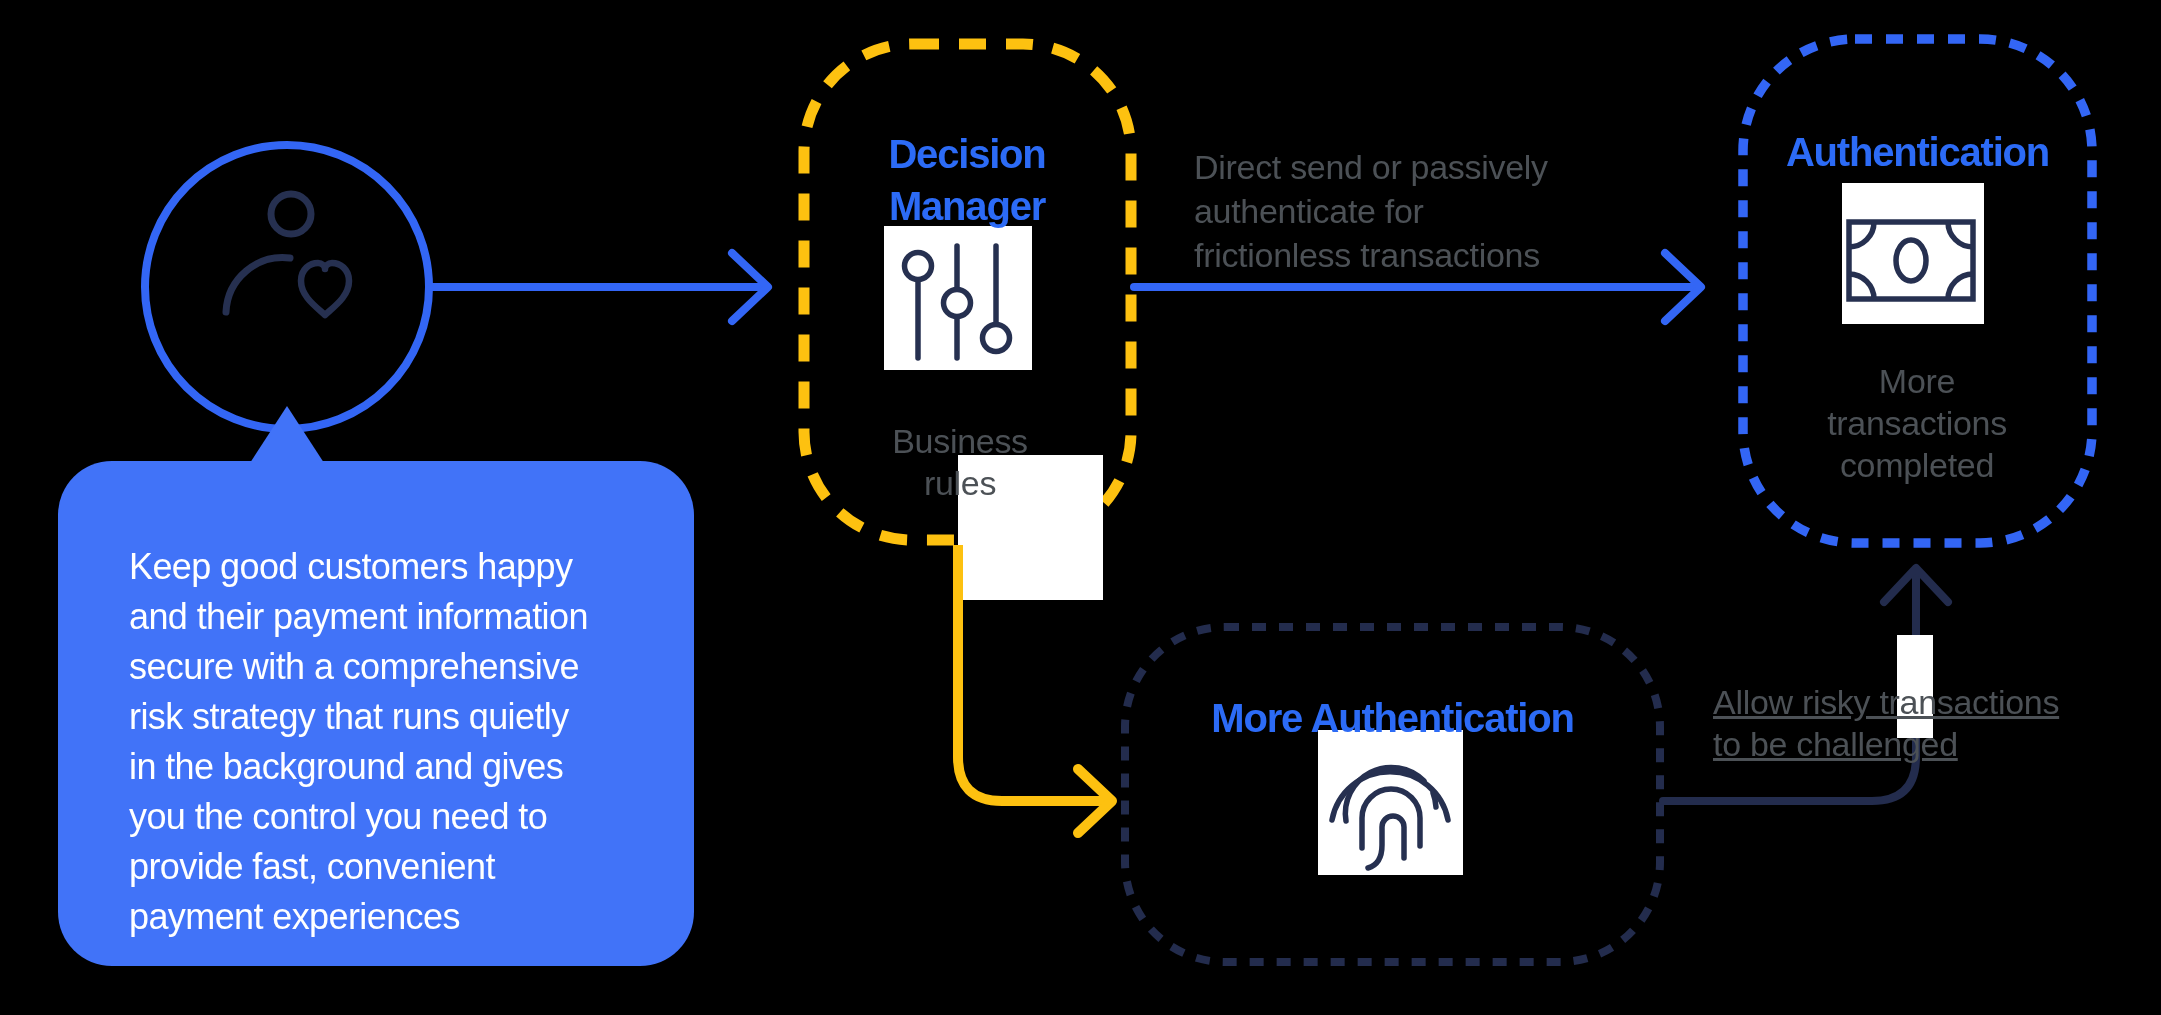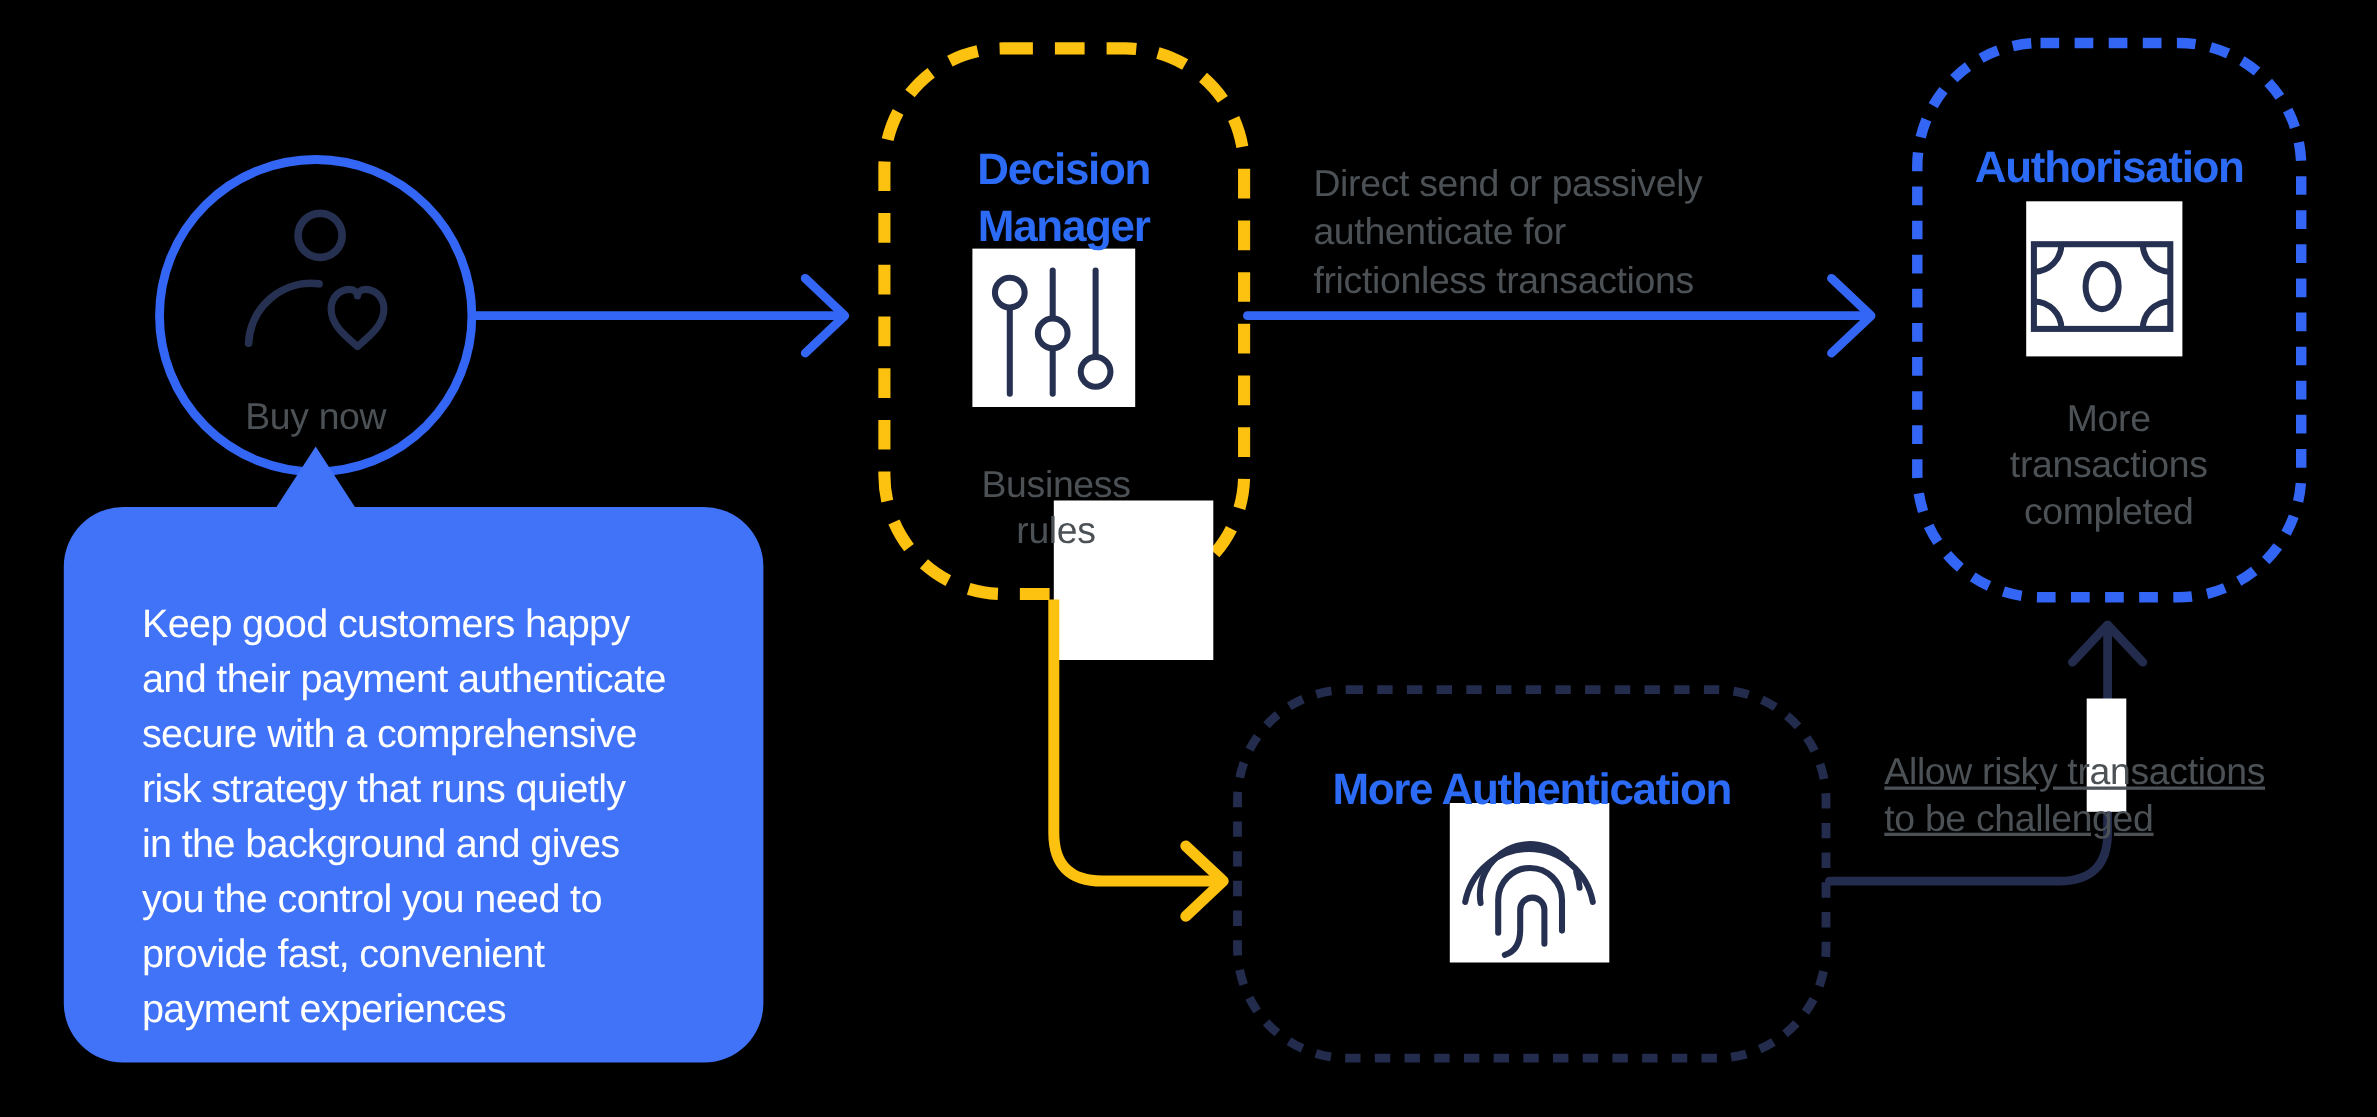--- a/index.html
+++ b/index.html
@@ -89,42 +89,41 @@
       <path d="M226,312 A57,57 0 0 1 290,258" stroke-width="7"></path>
       <path stroke-width="6.5" d="M325,315 C315,306 301,296 301,281 C301,269 310,263 318,263 C322,263 325,266 325,269 C325,266 328,263 332,263 C340,263 349,269 349,281 C349,296 335,306 325,315 Z"></path>
     </g>
 
     <g stroke="#FDC110" stroke-width="10" fill="none" stroke-linejoin="round">
       <path d="M958,545 V757 Q958,801 1002,801 H1108" stroke-linecap="butt"></path>
       <path d="M1078,769 L1112,801 L1078,833" stroke-linecap="round"></path>
     </g>
   </svg>
 
-  <div class="txt gray center" style="left:137px;top:334px;width:300px;">Buy now</div>
 
   <div class="txt bubble-copy" style="left:129px;top:518px;">Keep good customers happy
-and their payment authenticate
+and their payment information
 secure with a comprehensive
 risk strategy that runs quietly
 in the background and gives
 you the control you need to
 provide fast, convenient
 payment experiences</div>
 
   <div class="txt title center" style="left:807px;top:104px;width:320px;">Decision
 Manager</div>
 
   <div class="txt gray center" style="left:810px;top:396px;width:300px;">Business
 rules</div>
 
   <div class="txt gray" style="left:1194px;top:121px;line-height:44px;">Direct send or passively
 authenticate for
 frictionless transactions</div>
 
-  <div class="txt title center" style="left:1743px;top:102px;width:349px;">Authorisation</div>
+  <div class="txt title center" style="left:1743px;top:102px;width:349px;">Authentication</div>
 
   <div class="txt gray center" style="left:1767px;top:336px;width:300px;">More
 transactions
 completed</div>
 
   <div class="txt title center" style="left:1125px;top:668px;width:535px;">More Authentication</div>
 
 
   <div class="txt gray" style="left:1713px;top:657px;text-decoration:underline;">Allow risky transactions
 to be challenged</div>

